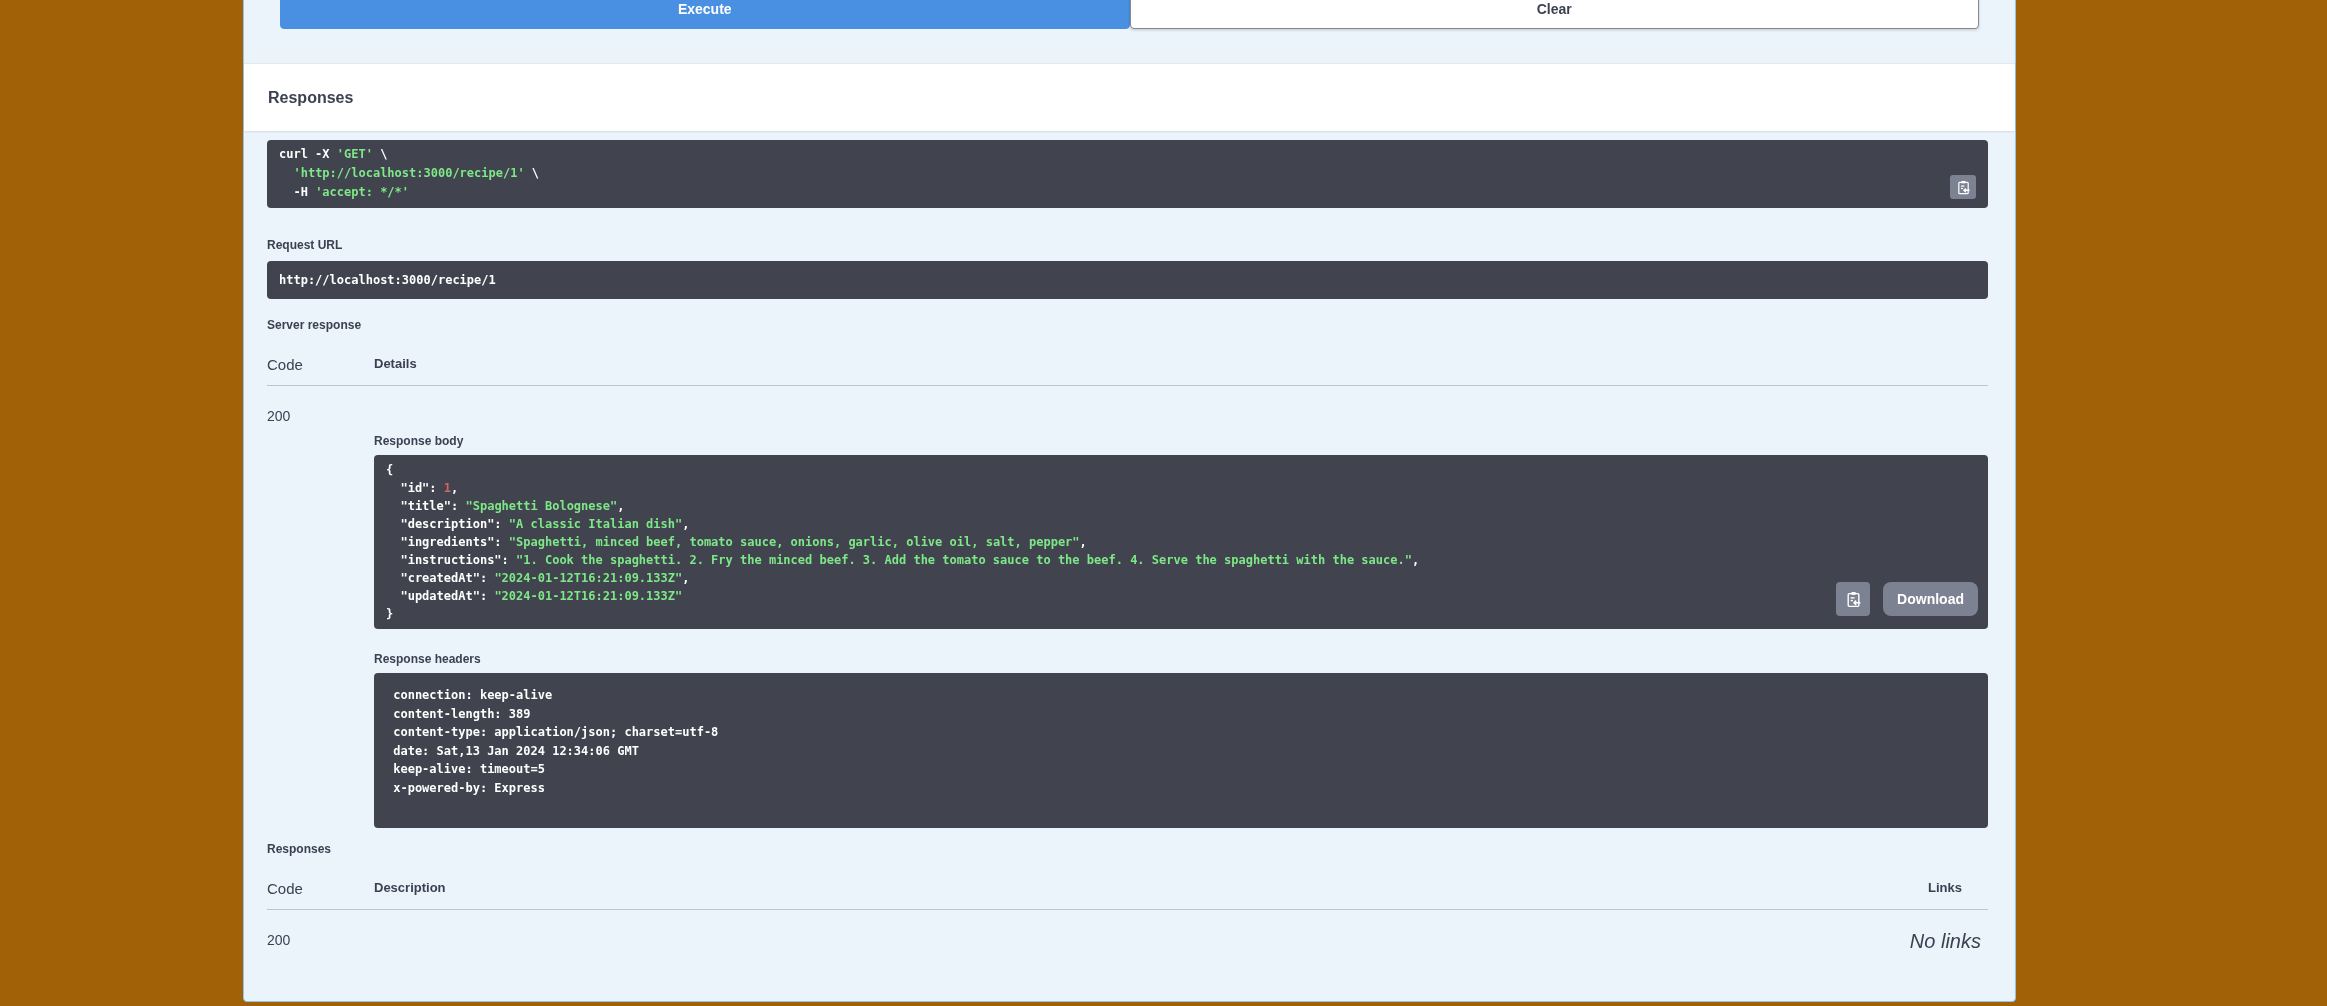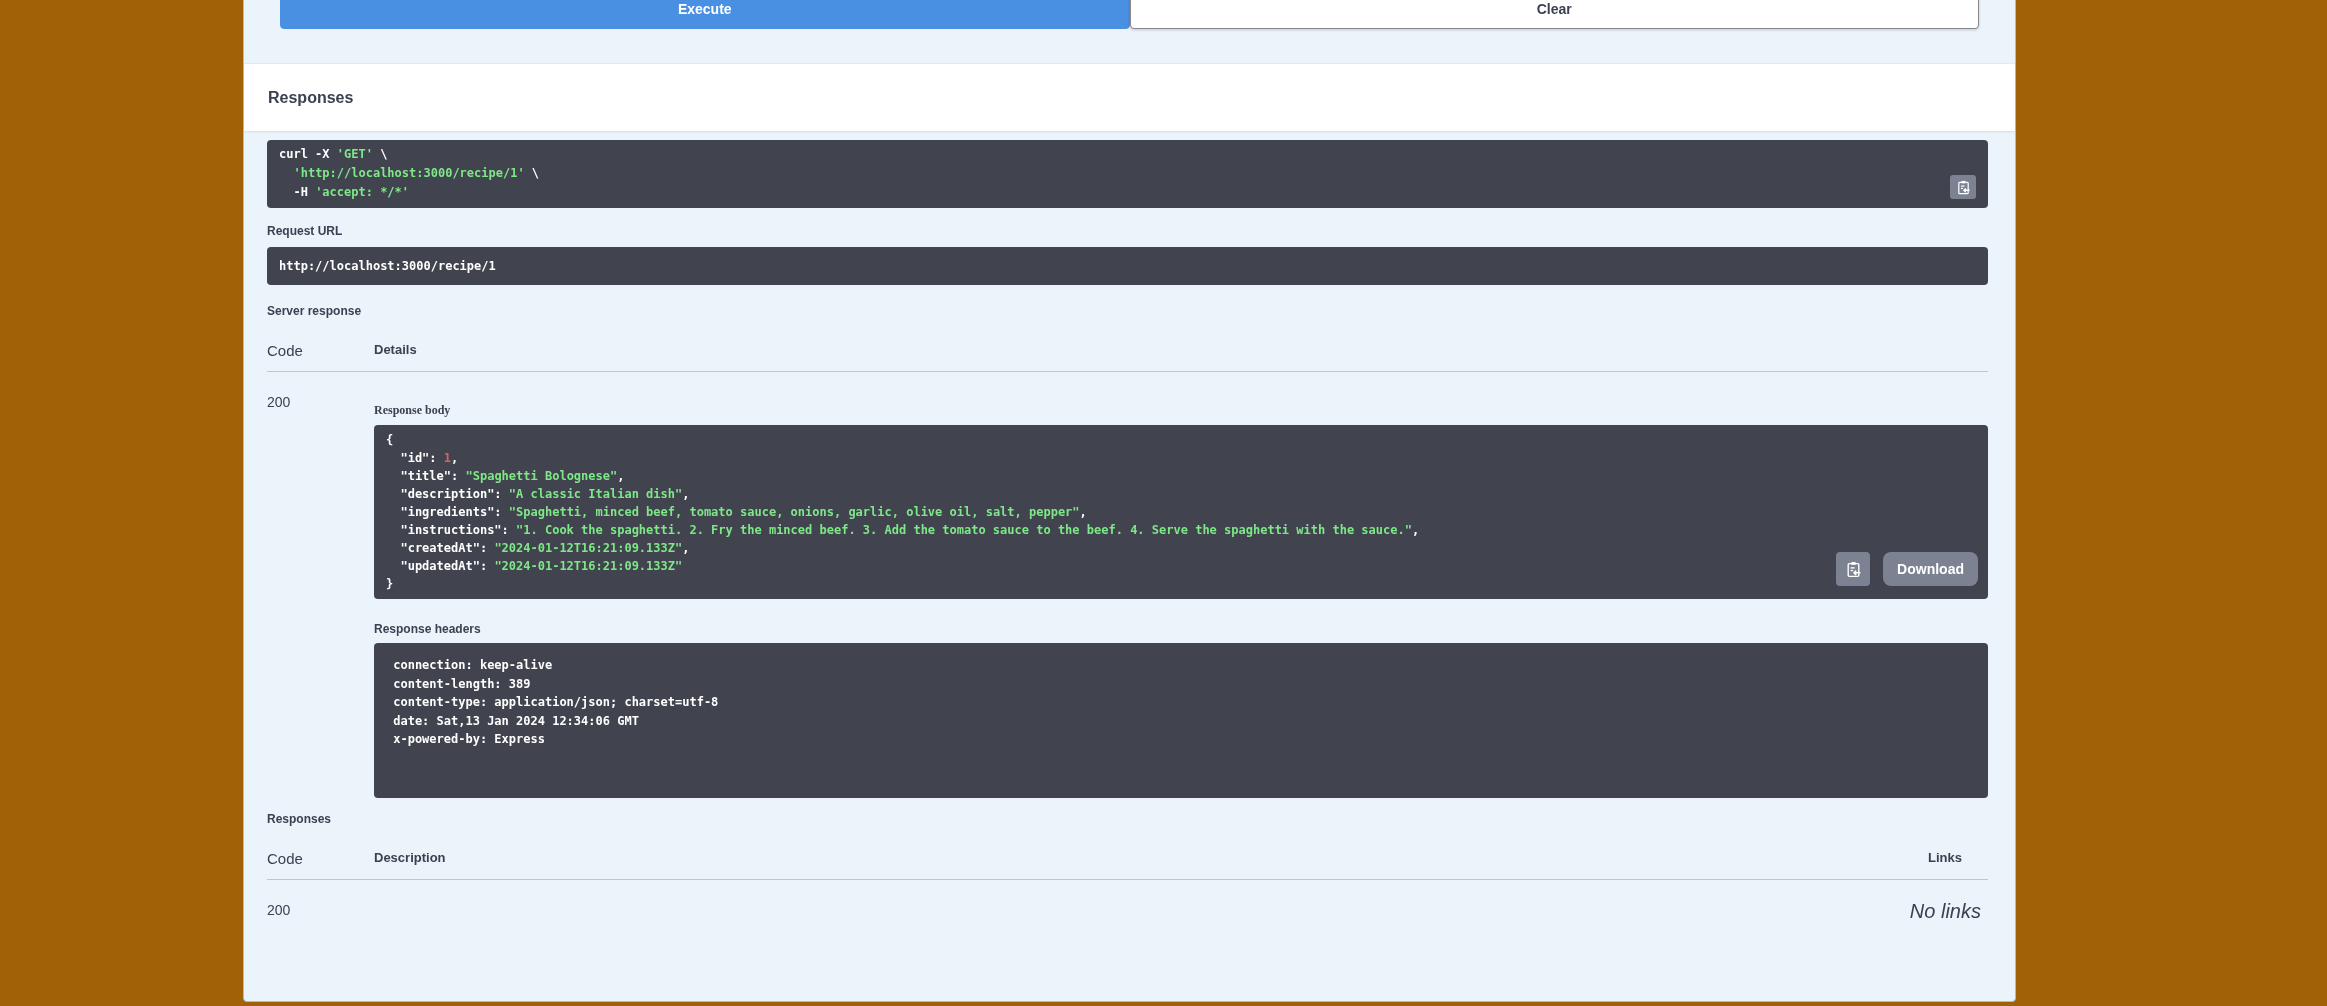--- a/index.html
+++ b/index.html
@@ -50,33 +50,33 @@
     white-space:pre;overflow:hidden;
   }
   .tok-w{color:#fff;}
   .tok-g{color:var(--string-green);}
   .tok-r{color:var(--number-red);}
   
   .curl-label{margin-top:40px;}
   .curl-block{margin-top:9px;height:68px;}
   .curl-block .code{padding:5px 12px;line-height:19px;}
   
-  .requrl-label{margin-top:16px;}
+  .requrl-label{margin-top:30px;}
   .url-block{margin-top:9px;height:38px;}
   .url-block .code{padding:12px;line-height:14px;}
   
   .srvresp-label{margin-top:19px;}
   .thead{display:flex;margin-top:24px;height:30px;border-bottom:1px solid rgba(59,65,81,.25);}
   .col-code{width:107px;flex:0 0 107px;}
   .th-code{font-size:15px;font-weight:400;color:var(--text-dark);}
   .th-small{font-size:13px;font-weight:700;color:var(--text-dark);}
   .tbody{display:flex;padding-top:20px;}
   .status-code{font-size:14px;color:var(--text-dark);margin-top:2px;}
   .col-details{flex:1;min-width:0;}
-  .respbody-label{margin-top:11px;font-family:Liberation Serif, serif;}
+  .respbody-label{margin-top:28px;}
   .body-block{margin-top:7px;height:174px;}
   .body-block .code{padding:6px 12px;}
   .block-actions{position:absolute;right:10px;bottom:13px;display:flex;gap:13px;align-items:center;}
   .copy-btn{
     width:34px;height:34px;border:none;border-radius:4px;
     background:var(--button-gray);display:flex;align-items:center;justify-content:center;
     cursor:pointer;padding:0;
   }
   .copy-btn.small{width:26px;height:24px;border-radius:3px;position:absolute;right:12px;bottom:9px;}
   .download-btn{
@@ -160,21 +160,21 @@
                       <path d="M14.5 11 H8.5 M10.5 9 L8.5 11 L10.5 13" stroke-width="1.5"></path>
                     </svg>
                   </span>
                 </button>
                 <button class="download-btn">Download</button>
               </div>
             </div>
 
             <h5 class="lbl respheaders-label">Response headers</h5>
             <div class="codeblock headers-block">
-              <div class="code"><div> connection: keep-alive </div><div> content-length: 389 </div><div> content-type: application/json; charset=utf-8 </div><div> date: Sat,13 Jan 2024 12:34:06 GMT </div><div> x-powered-by: Express </div></div>
+              <div class="code"><div> connection: keep-alive </div><div> content-length: 389 </div><div> content-type: application/json; charset=utf-8 </div><div> date: Sat,13 Jan 2024 12:34:06 GMT </div><div> keep-alive: timeout=5 </div><div> x-powered-by: Express </div></div>
             </div>
 
           </div>
         </div>
       </div>
 
       <h5 class="lbl responses-label">Responses</h5>
       <div class="doc-table">
         <div class="doc-thead">
           <div class="col-code th-code">Code</div>

